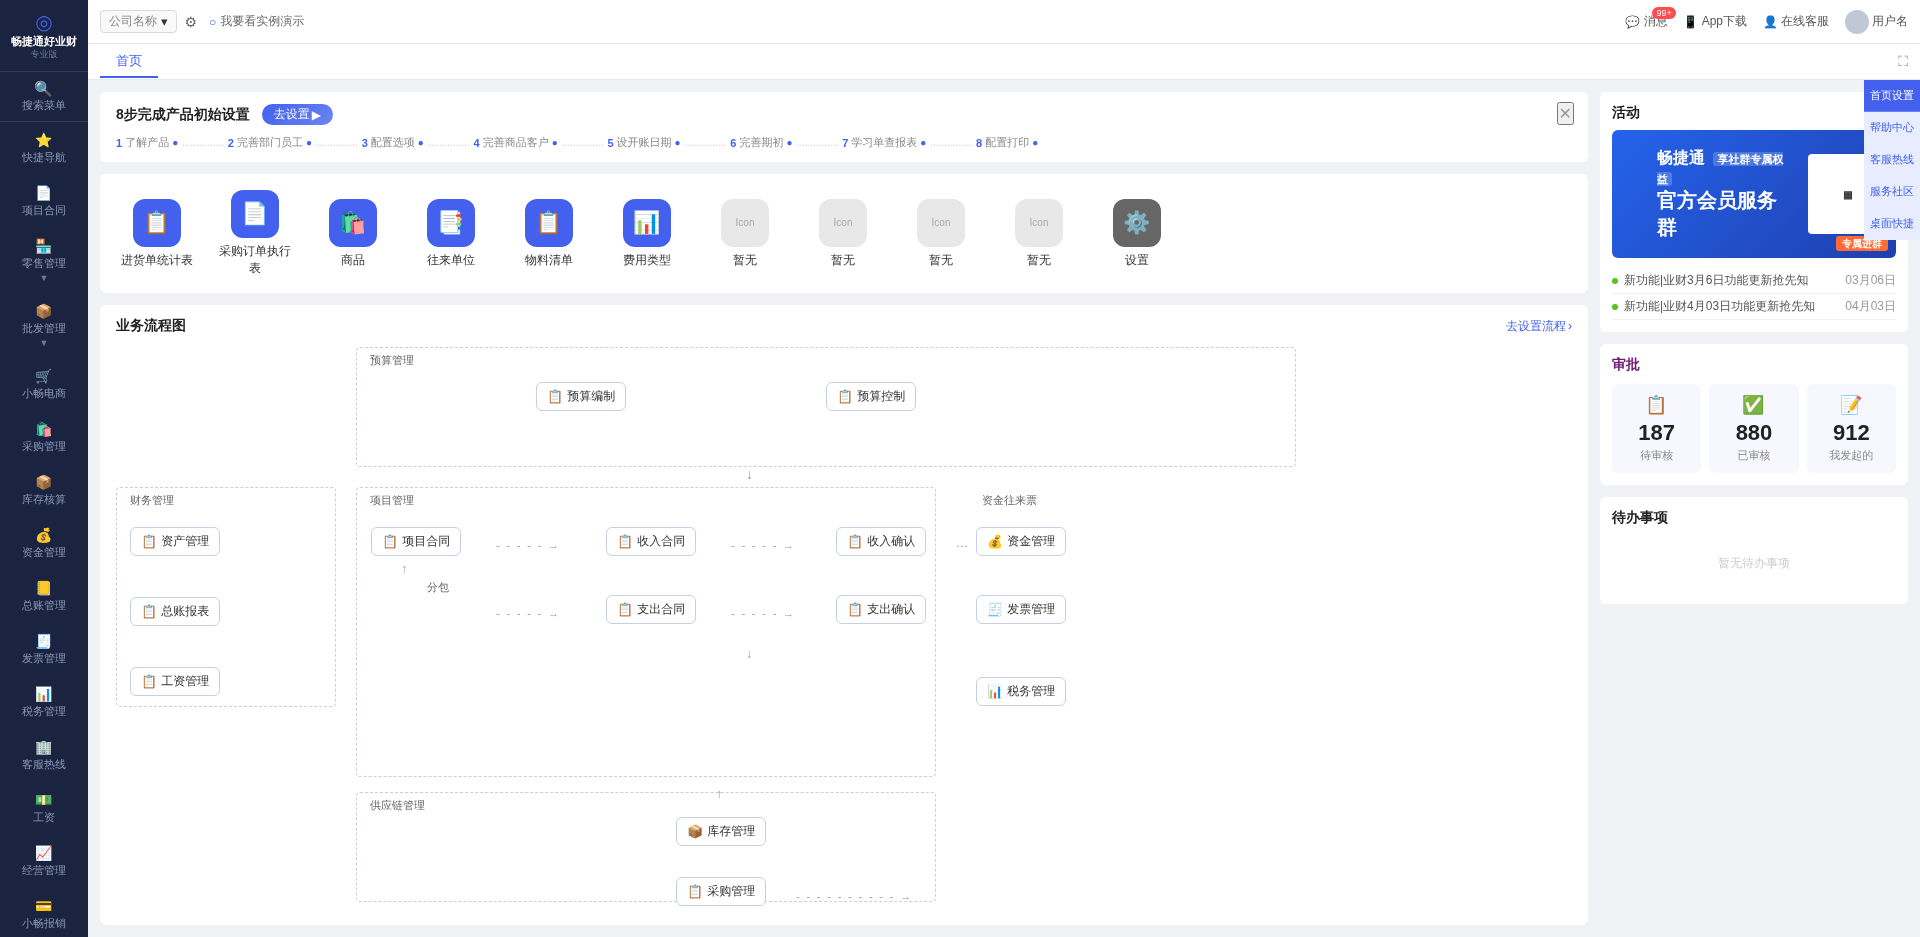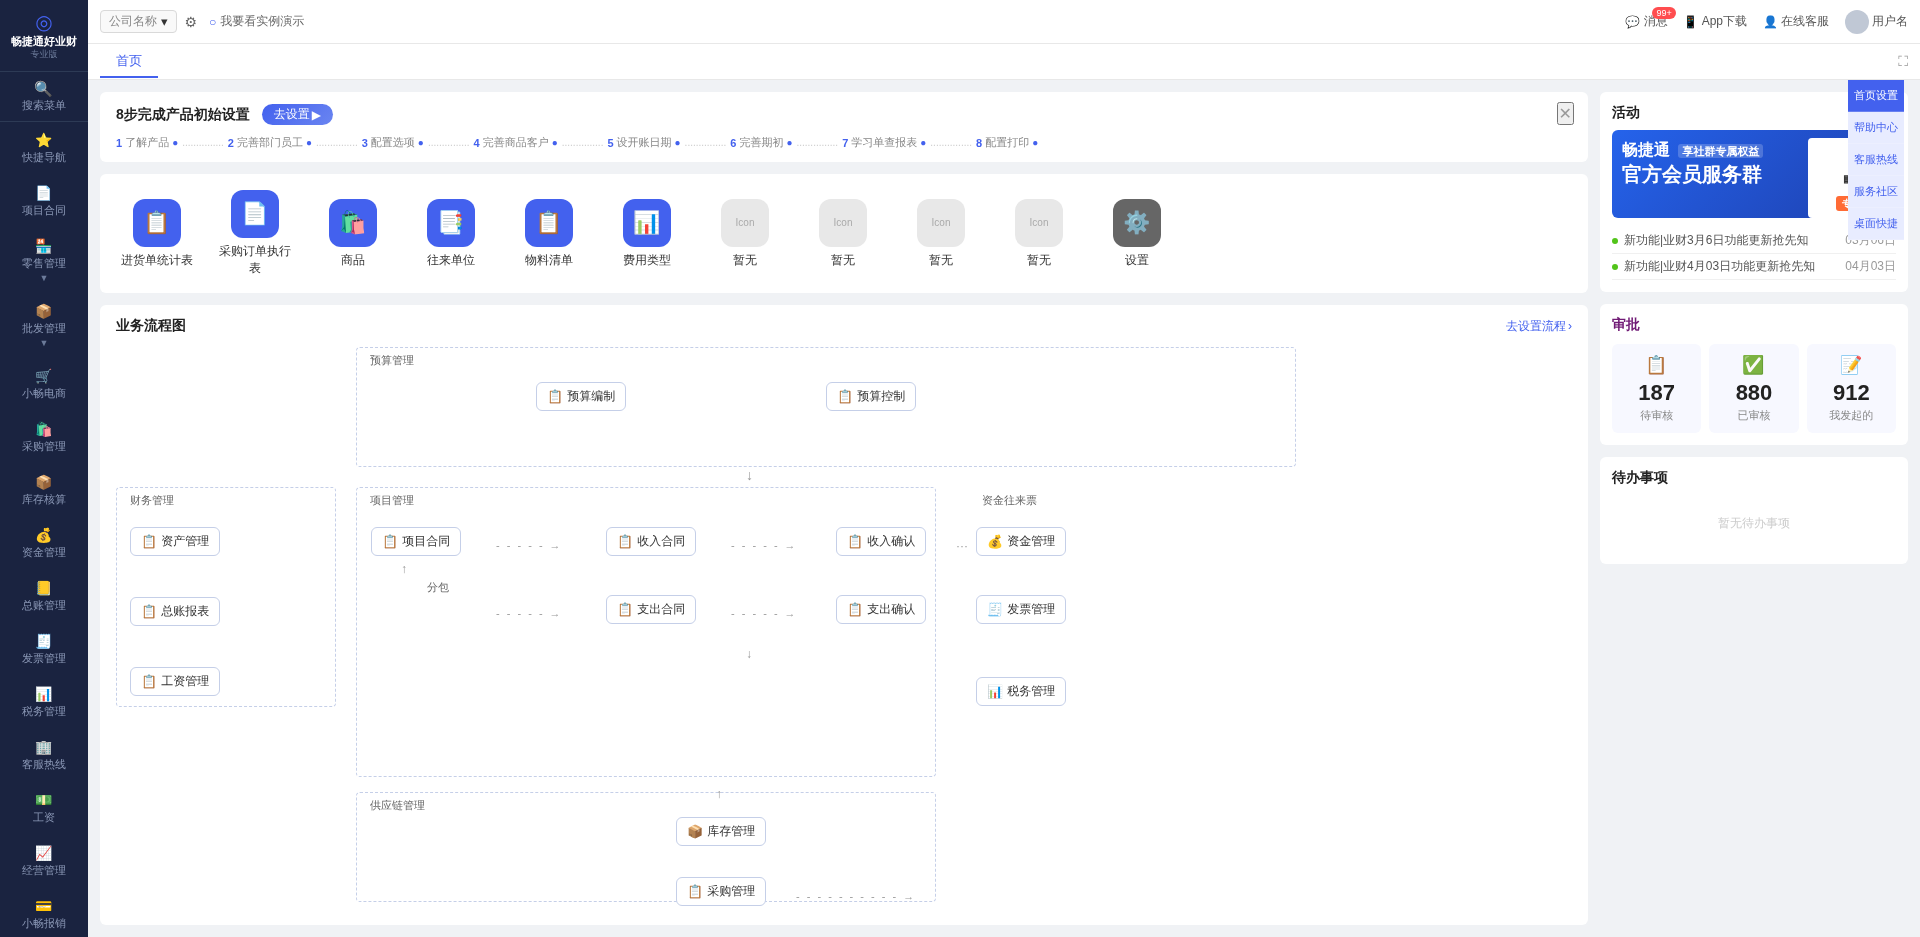--- a/index.html
+++ b/index.html
@@ -225,20 +225,21 @@
       margin-bottom: 12px;
     }
     .section-title { font-size: 14px; font-weight: bold; color: #222; }
     .section-link { font-size: 12px; color: #4361ee; cursor: pointer; display: flex; align-items: center; gap: 2px; }
 
     
     .flow-diagram {
       position: relative;
       min-height: 420px;
       font-size: 12px;
+      font-family: Liberation Serif, serif;
     }
     .flow-box {
       position: absolute;
       border: 1px solid #c5cfe8;
       border-radius: 6px;
       padding: 5px 10px;
       background: #fff;
       display: flex;
       align-items: center;
       gap: 4px;
@@ -272,32 +273,33 @@
       padding: 12px 12px 12px 0;
     }
     .right-card {
       background: #fff;
       border-radius: 6px;
       padding: 12px;
       margin-bottom: 12px;
     }
     .activity-banner {
       width: 100%;
-      height: 88px;
+      height: 128px;
       background: linear-gradient(135deg, #2563eb, #1e40af);
       border-radius: 6px;
       display: flex;
-      align-items: flex-start;
+      align-items: center;
       justify-content: center;
       color: #fff;
       font-size: 18px;
       font-weight: bold;
       position: relative;
       overflow: hidden;
       margin-bottom: 10px;
+      padding-left: 35px;
     }
     .activity-list { font-size: 12px; }
     .activity-item { display: flex; align-items: center; gap: 6px; padding: 4px 0; border-bottom: 1px solid #f0f0f0; }
     .activity-dot { width: 6px; height: 6px; border-radius: 50%; background: #52c41a; flex-shrink: 0; }
     .activity-text { flex: 1; color: #555; }
     .activity-date { color: #999; white-space: nowrap; }
     .audit-title { font-size: 14px; font-weight: bold; color: #701a75; margin-bottom: 10px; }
     .audit-cards { display: flex; gap: 8px; }
     .audit-card {
       flex: 1;
@@ -308,21 +310,21 @@
     }
     .audit-card .audit-icon { font-size: 18px; margin-bottom: 4px; }
     .audit-card .audit-num { font-size: 22px; font-weight: bold; color: #222; }
     .audit-card .audit-label { font-size: 11px; color: #888; margin-top: 2px; }
 
     .todo-title { font-size: 14px; font-weight: bold; color: #222; margin-bottom: 8px; }
 
     
     .right-sidenav {
       position: fixed;
-      right: 16px;
+      right: 0;
       top: 80px;
       width: 56px;
       display: flex;
       flex-direction: column;
       gap: 0;
       z-index: 20;
     }
     .sidenav-item {
       background: #4361ee;
       color: #fff;

